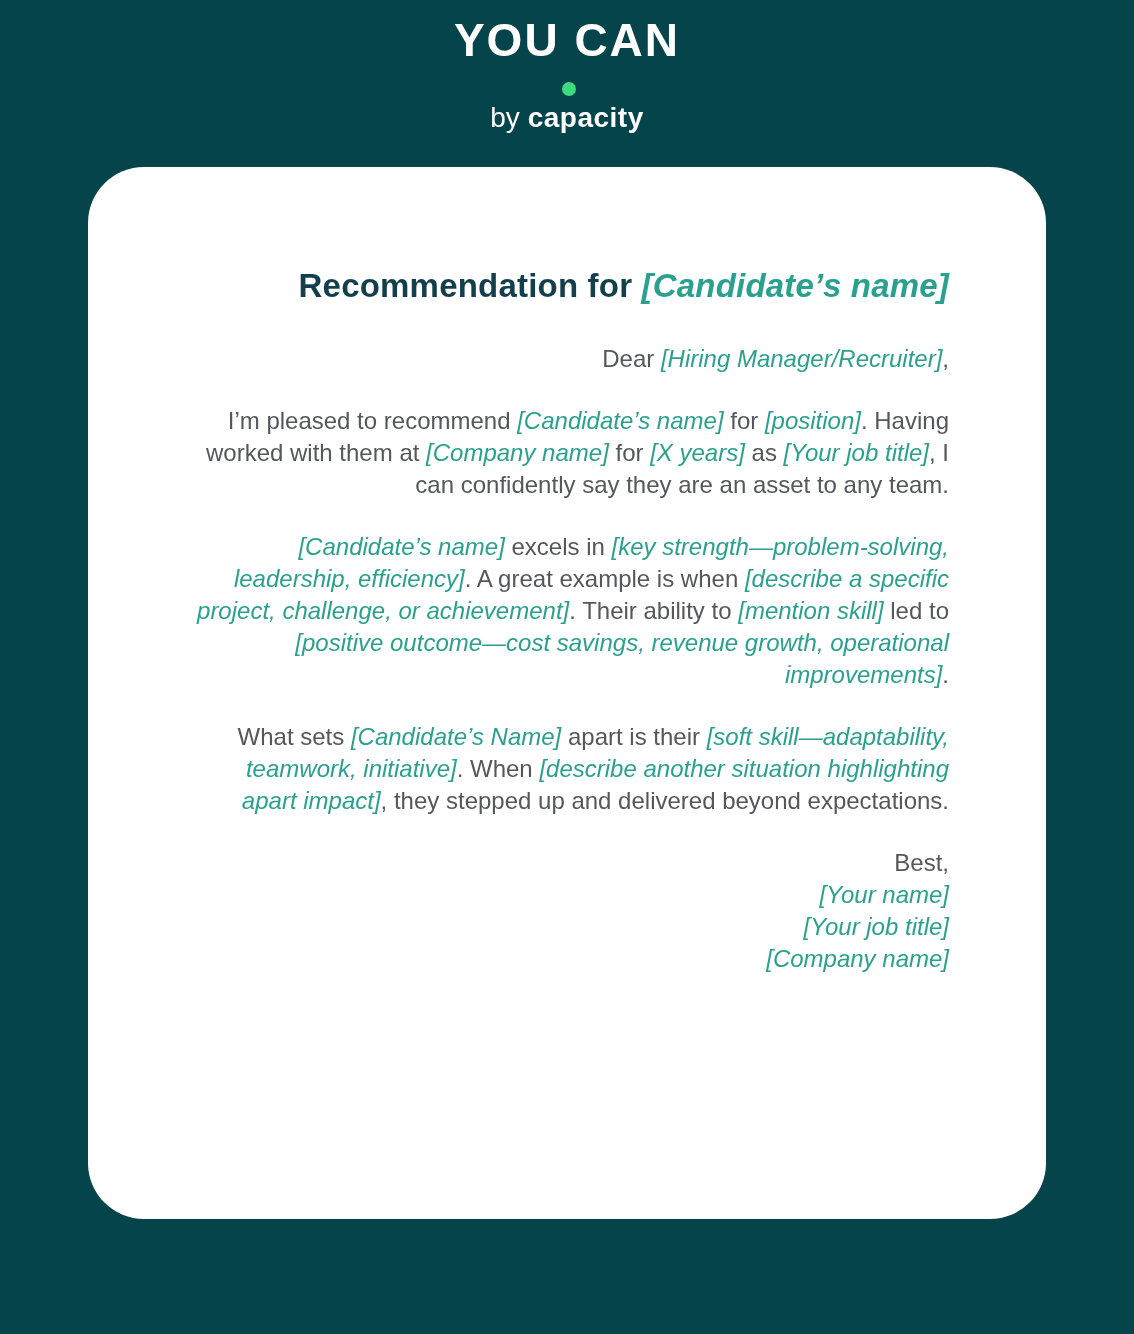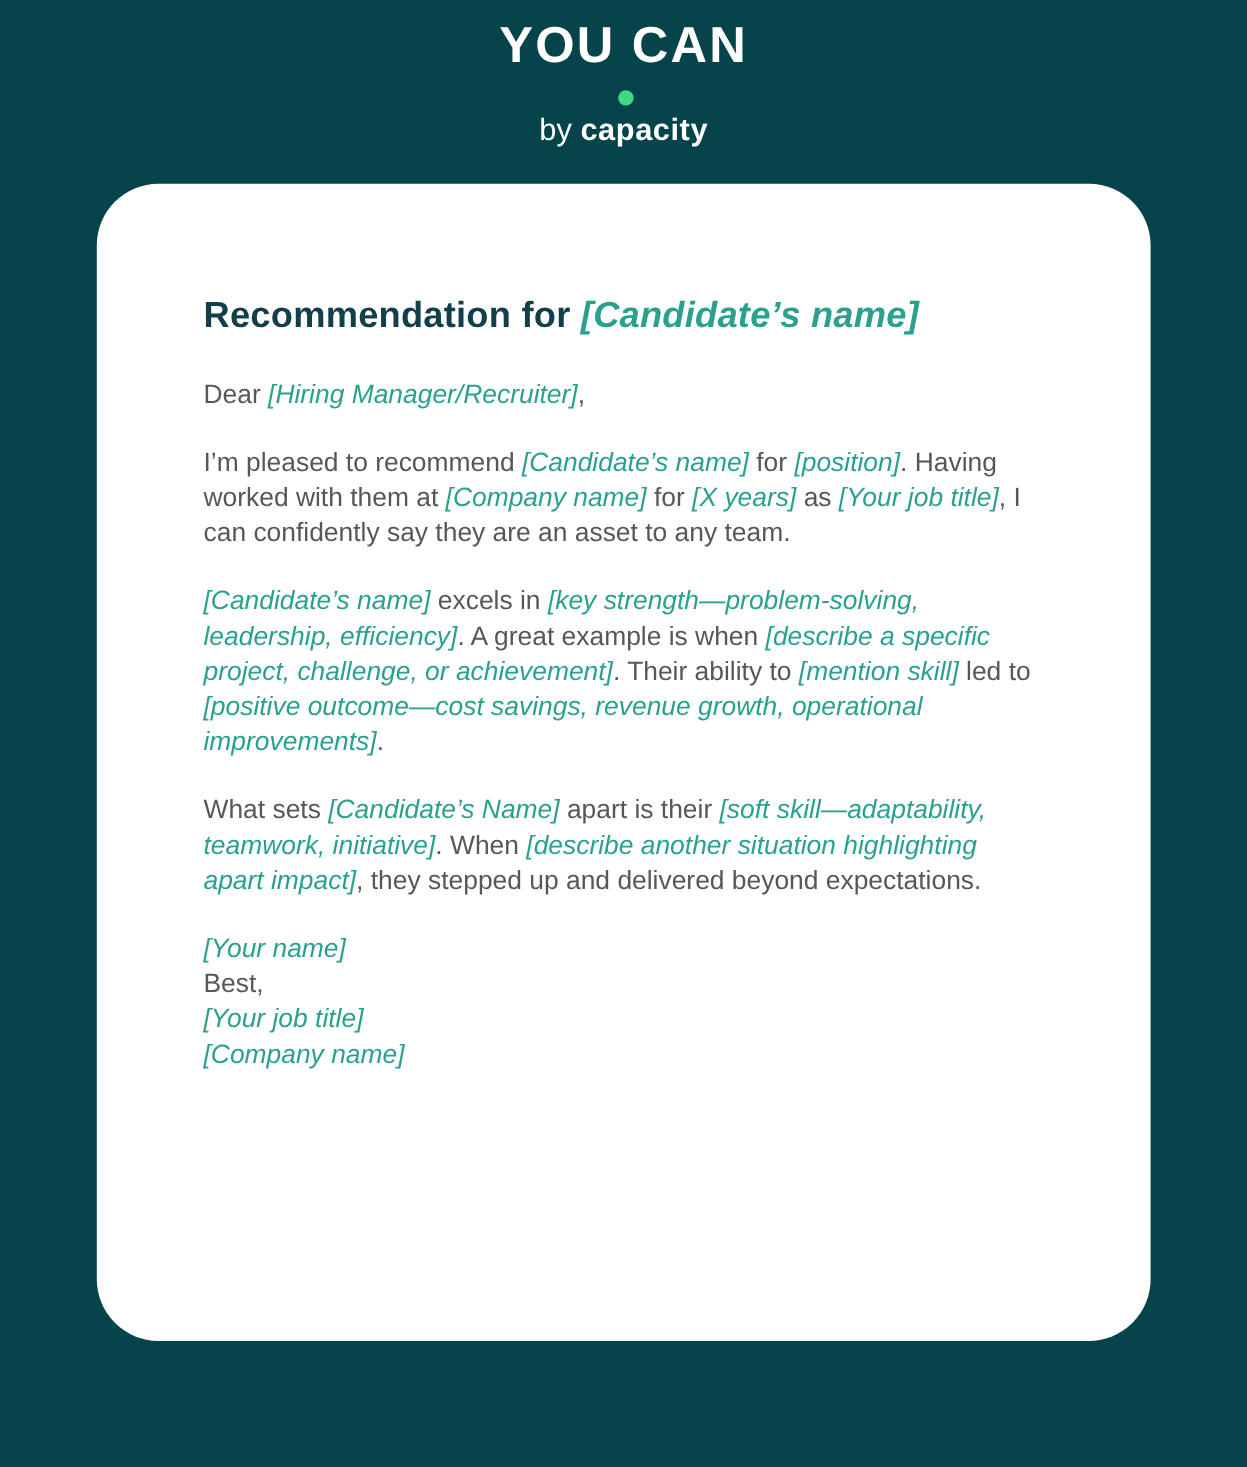--- a/index.html
+++ b/index.html
@@ -45,20 +45,21 @@
     line-height: 26px;
   }
   .logo-byline .capacity { font-weight: bold; letter-spacing: 0.5px; }
   .card {
     width: 958px;
     min-height: 1052px;
     margin: 36px auto 0;
     background: var(--card);
     border-radius: 56px;
     padding: 100px 97px 80px 97px;
+    text-align: right;
   }
   .title {
     margin: 0 0 38px 0;
     font-size: 33px;
     font-weight: bold;
     color: var(--heading);
     letter-spacing: 0.2px;
   }
   .title .ph { color: var(--accent); font-style: italic; }
   .para {
@@ -91,18 +92,18 @@
     <span>Recommendation for </span><span class="ph">[Candidate’s name]</span>
   </h1>
 
   <p class="para"><span>Dear </span><span class="ph">[Hiring Manager/Recruiter]</span><span>,</span></p>
 
   <p class="para"><span>I’m pleased to recommend </span><span class="ph">[Candidate’s name]</span><span> for </span><span class="ph">[position]</span><span>. Having worked with them at </span><span class="ph">[Company name]</span><span> for </span><span class="ph">[X years]</span><span> as </span><span class="ph">[Your job title]</span><span>, I can confidently say they are an asset to any team.</span></p>
   <p class="para"><span class="ph">[Candidate’s name]</span><span> excels in </span><span class="ph">[key strength—problem-solving, leadership, efficiency]</span><span>. A great example is when </span><span class="ph">[describe a specific project, challenge, or achievement]</span><span>. Their ability to </span><span class="ph">[mention skill]</span><span> led to </span><span class="ph">[positive outcome—cost savings, revenue growth, operational improvements]</span><span>.</span></p>
   <p class="para"><span>What sets </span><span class="ph">[Candidate’s Name]</span><span> apart is their </span><span class="ph">[soft skill—adaptability, teamwork, initiative]</span><span>. When </span><span class="ph">[describe another situation highlighting apart impact]</span><span>, they stepped up and delivered beyond expectations.</span></p>
 
   <div class="signature">
+    <p class="para"><span>Best,</span></p>
     <p class="para"><span class="ph">[Your name]</span></p>
-    <p class="para"><span>Best,</span></p>
     <p class="para"><span class="ph">[Your job title]</span></p>
     <p class="para"><span class="ph">[Company name]</span></p>
   </div>
 </main>
 
 </body></html>

